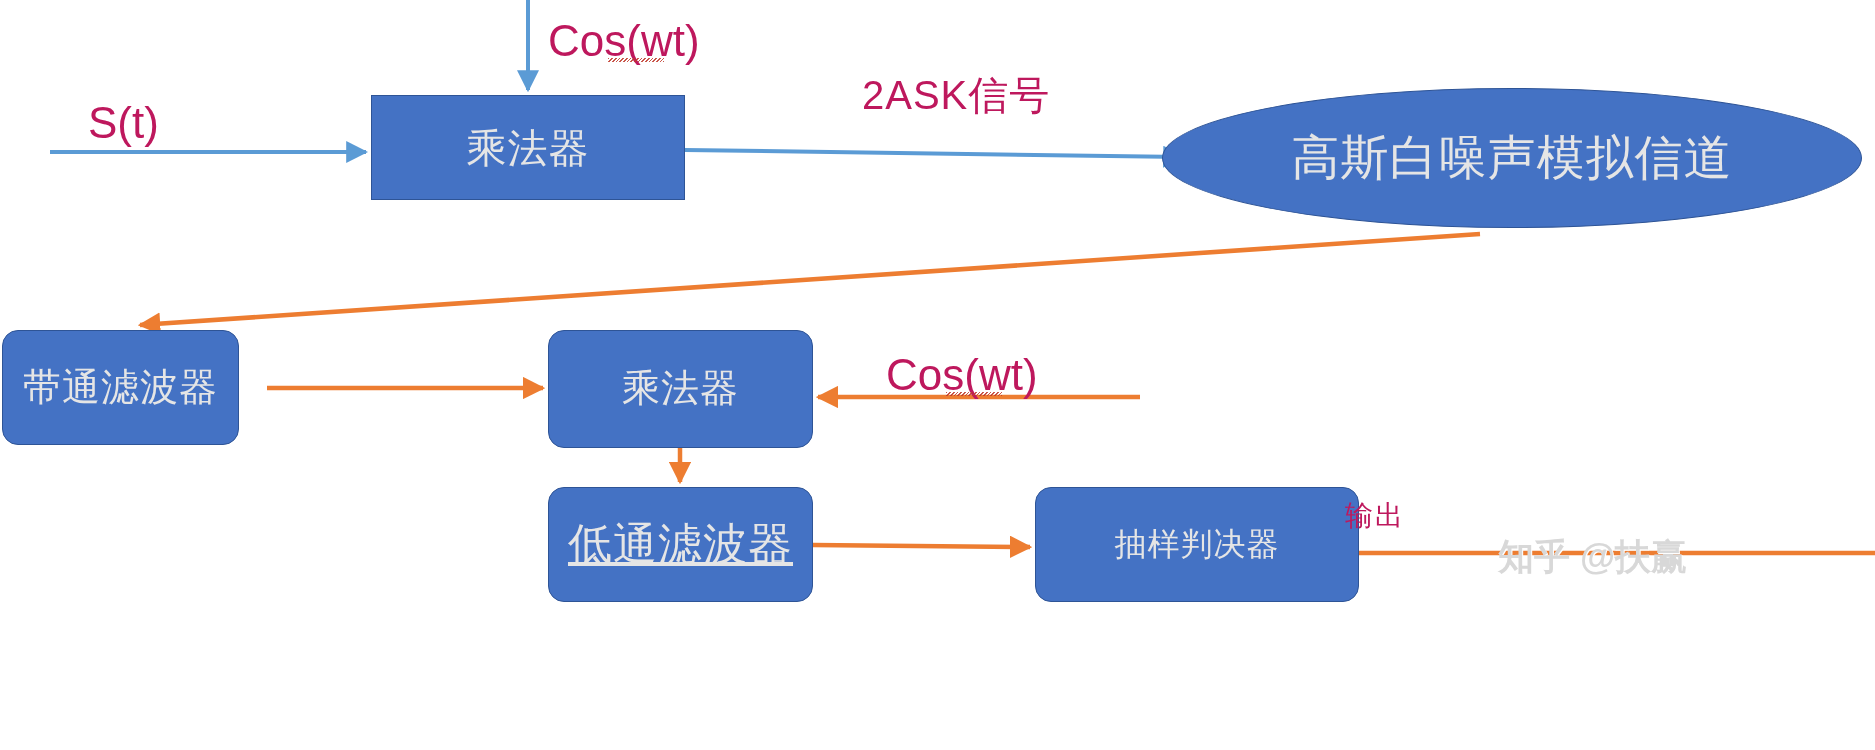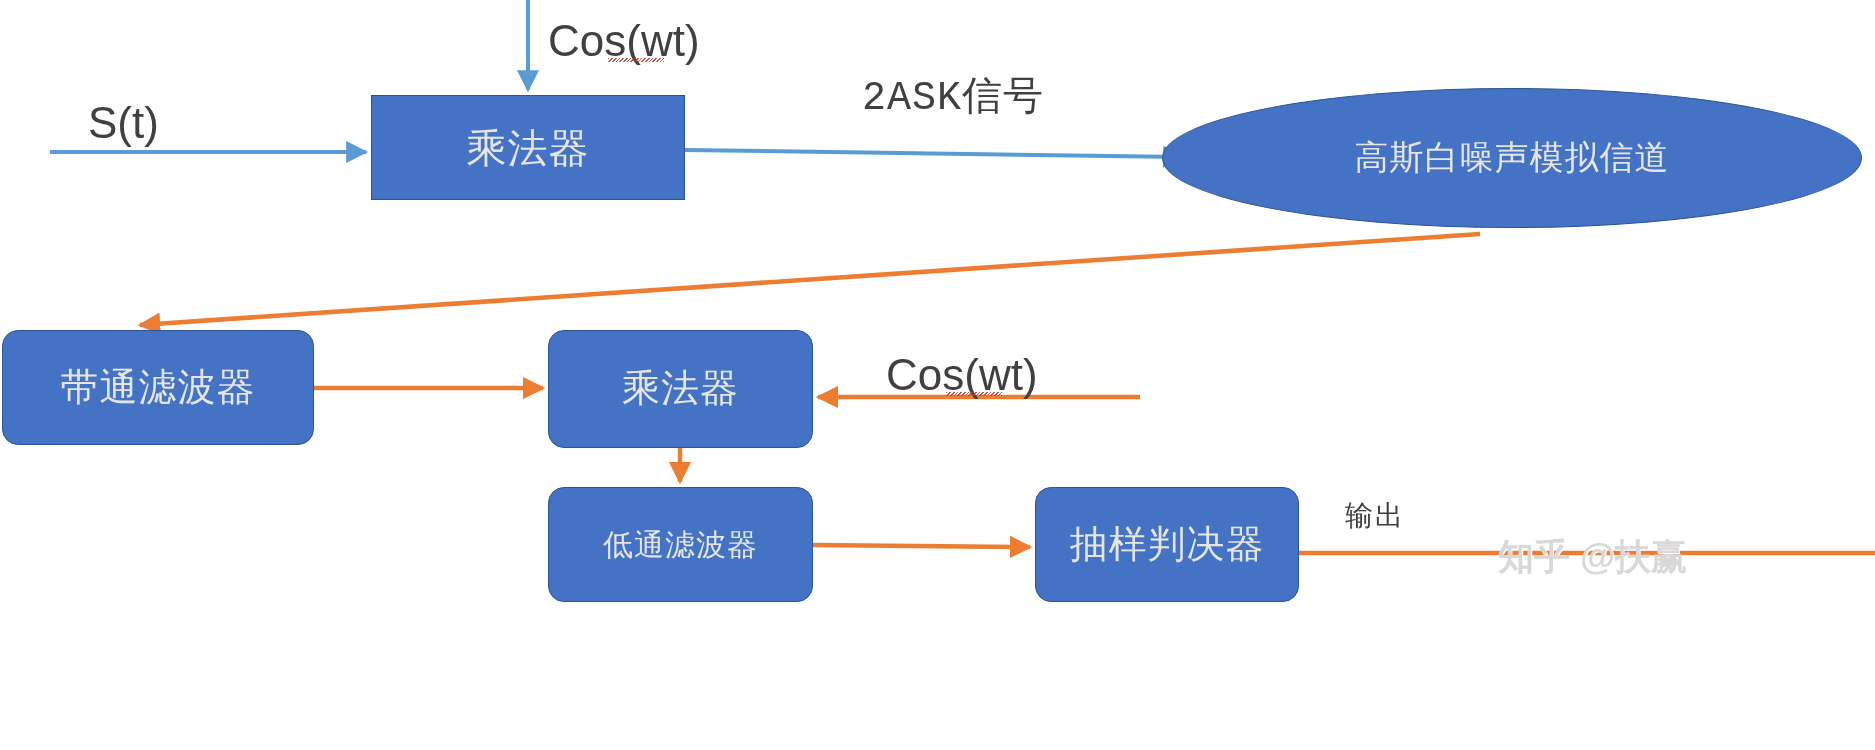--- a/index.html
+++ b/index.html
@@ -37,21 +37,21 @@
     letter-spacing: 1px;
     text-align: center;
     line-height: 1.1;
     z-index: 3;
   }
   .node.rect { border-radius: 0; }
   .node.rounded { border-radius: 16px; }
   .node.ellipse { border-radius: 50%; }
   .label {
     position: absolute;
-    color: #404040;
+    color: #be185d;
     font-family: "Liberation Sans", sans-serif;
     font-weight: 400;
     white-space: nowrap;
     z-index: 4;
   }
   .spellmark {
     position: absolute;
     height: 4px;
     z-index: 5;
     background-image:
@@ -102,50 +102,50 @@
 
     <line x1="813" y1="545" x2="1030" y2="547" stroke="#ED7D31" stroke-width="4.5" marker-end="url(#ah-orange)"></line>
 
     <line x1="1270" y1="553" x2="1875" y2="553" stroke="#ED7D31" stroke-width="4.5"></line>
   </svg>
 
   <div class="node rect" style="left:371px; top:95px; width:314px; height:105px; font-size:40px;">
     <span>乘法器</span>
   </div>
 
-  <div class="node ellipse" style="left:1162px; top:88px; width:700px; height:140px; font-size:34px;">
+  <div class="node ellipse" style="left:1162px; top:88px; width:700px; height:140px; font-size:48px;">
     <span>高斯白噪声模拟信道</span>
   </div>
 
-  <div class="node rounded" style="left:2px; top:330px; width:312px; height:115px; font-size:38px;">
+  <div class="node rounded" style="left:2px; top:330px; width:237px; height:115px; font-size:38px;">
     <span>带通滤波器</span>
   </div>
 
   <div class="node rounded" style="left:548px; top:330px; width:265px; height:118px; font-size:38px;">
     <span>乘法器</span>
   </div>
 
-  <div class="node rounded" style="left:548px; top:487px; width:265px; height:115px; font-size:30px;">
+  <div class="node rounded" style="left:548px; top:487px; width:265px; height:115px; font-size:44px;text-decoration:underline;">
     <span>低通滤波器</span>
   </div>
 
-  <div class="node rounded" style="left:1035px; top:487px; width:264px; height:115px; font-size:38px;">
+  <div class="node rounded" style="left:1035px; top:487px; width:324px; height:115px; font-size:32px;">
     <span>抽样判决器</span>
   </div>
 
   <div class="label" style="left:548px; top:16px; font-size:44px;">
     <span>Cos(wt)</span>
   </div>
   <div class="spellmark" style="left:608px; top:58px; width:56px;"></div>
 
   <div class="label" style="left:88px; top:98px; font-size:44px;text-align:center;">
     <span>S(t)</span>
   </div>
 
-  <div class="label" style="left:862px; top:68px; font-size:40px; letter-spacing:1px;font-family:Liberation Mono, monospace;">
+  <div class="label" style="left:862px; top:68px; font-size:40px; letter-spacing:1px;">
     <span>2ASK信号</span>
   </div>
 
 
   <div class="label" style="left:886px; top:350px; font-size:44px;">
     <span>Cos(wt)</span>
   </div>
   <div class="spellmark" style="left:946px; top:392px; width:56px;"></div>
 
   <div class="label" style="left:1345px; top:497px; font-size:28px; letter-spacing:2px;">

